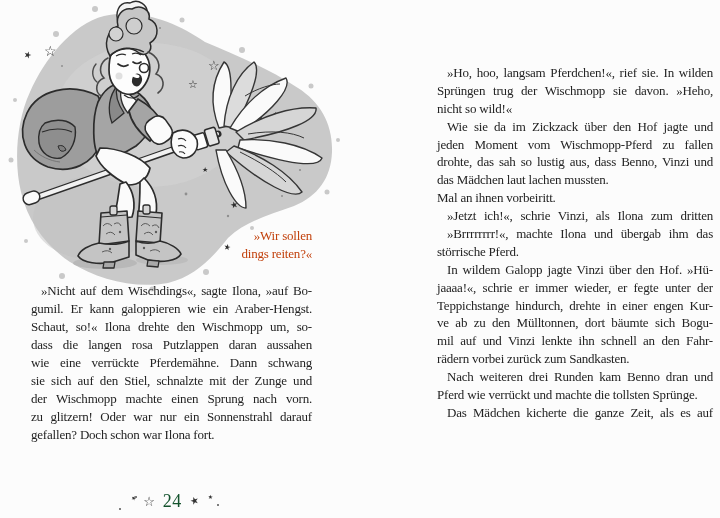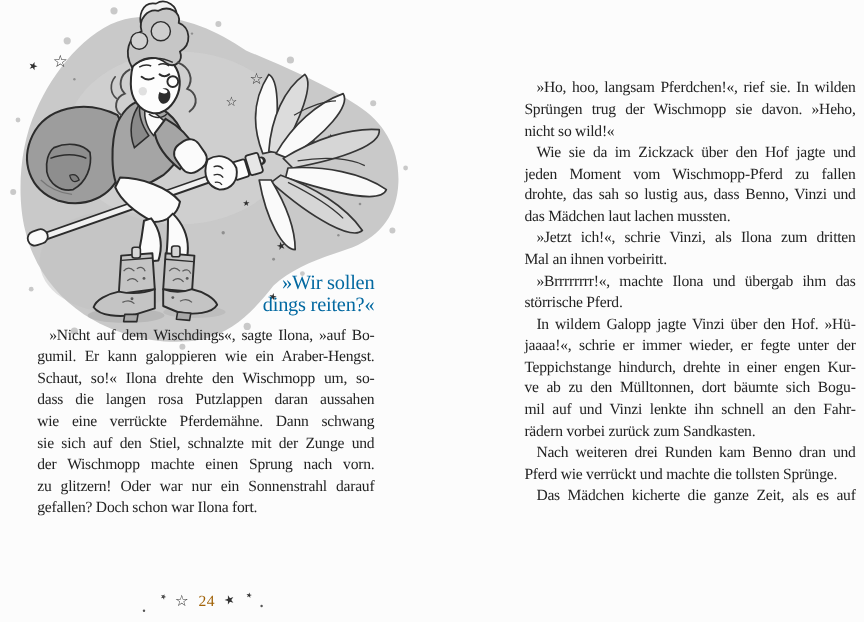--- a/index.html
+++ b/index.html
@@ -17,34 +17,34 @@
   .illustration{position:absolute;left:0;top:0;width:360px;height:295px;}
 
   .bodytext{position:absolute;font-size:13px;letter-spacing:-0.2px;color:#232323;}
   .line{
     height:18px;line-height:18px;white-space:nowrap;overflow:visible;
     text-align:justify;text-align-last:justify;
   }
   .line.lastline{text-align-last:left;}
   .line.indent{text-indent:10px;}
 
-  .intro{position:absolute;left:150px;top:227px;width:162px;font-size:17px;letter-spacing:-0.2px;color:#0369a1;}
+  .intro{position:absolute;left:150px;top:227px;width:162px;font-size:13px;letter-spacing:-0.2px;color:#c2410c;}
   .intro .line{text-align-last:right;}
 
-  .left-body{left:31px;top:270px;width:281px;}
+  .left-body{left:31px;top:282px;width:281px;}
   .right-body{left:77px;top:64px;width:276px;}
   .right-body .line{height:17.9px;line-height:17.9px;}
 
   .footer{
     position:absolute;top:490px;height:22px;width:140px;
     display:flex;align-items:center;justify-content:center;gap:8px;
     color:#333;
   }
   .footer-left{left:101px;}
-  .pagenum{font-size:13px;color:#a16207;letter-spacing:0.5px;}
+  .pagenum{font-size:18px;color:#14532d;letter-spacing:0.5px;}
   .star{font-family:"DejaVu Sans",sans-serif;color:#333;display:inline-block;line-height:1;}
   .star-outline{font-size:13px;}
   .star-filled{font-size:10px;transform:rotate(-18deg);}
   .star-sm{font-size:6px;transform:rotate(22deg) translateY(-3px);}
   .star-tiny{font-size:6px;transform:rotate(10deg) translateY(-4px);}
   .fdot{position:absolute;width:2px;height:2px;border-radius:50%;background:#555;}
 </style>
 </head>
 <body>
 
@@ -259,22 +259,22 @@
 
     <div class="bodytext right-body">
 
     <div class="line indent">»Ho, hoo, langsam Pferdchen!«, rief sie. In wilden</div>
         <div class="line">Sprüngen trug der Wischmopp sie davon. »Heho,</div>
         <div class="line lastline">nicht so wild!«</div>
         <div class="line indent">Wie sie da im Zickzack über den Hof jagte und</div>
         <div class="line">jeden Moment vom Wischmopp-Pferd zu fallen</div>
         <div class="line">drohte, das sah so lustig aus, dass Benno, Vinzi und</div>
         <div class="line lastline">das Mädchen laut lachen mussten.</div>
+        <div class="line lastline">Mal an ihnen vorbeiritt.</div>
         <div class="line indent">»Jetzt ich!«, schrie Vinzi, als Ilona zum dritten</div>
-        <div class="line lastline">Mal an ihnen vorbeiritt.</div>
         <div class="line indent">»Brrrrrrrr!«, machte Ilona und übergab ihm das</div>
         <div class="line lastline">störrische Pferd.</div>
         <div class="line indent">In wildem Galopp jagte Vinzi über den Hof. »Hü-</div>
         <div class="line">jaaaa!«, schrie er immer wieder, er fegte unter der</div>
         <div class="line">Teppichstange hindurch, drehte in einer engen Kur-</div>
         <div class="line">ve ab zu den Mülltonnen, dort bäumte sich Bogu-</div>
         <div class="line">mil auf und Vinzi lenkte ihn schnell an den Fahr-</div>
         <div class="line lastline">rädern vorbei zurück zum Sandkasten.</div>
         <div class="line indent">Nach weiteren drei Runden kam Benno dran und</div>
         <div class="line lastline">Pferd wie verrückt und machte die tollsten Sprünge.</div>

